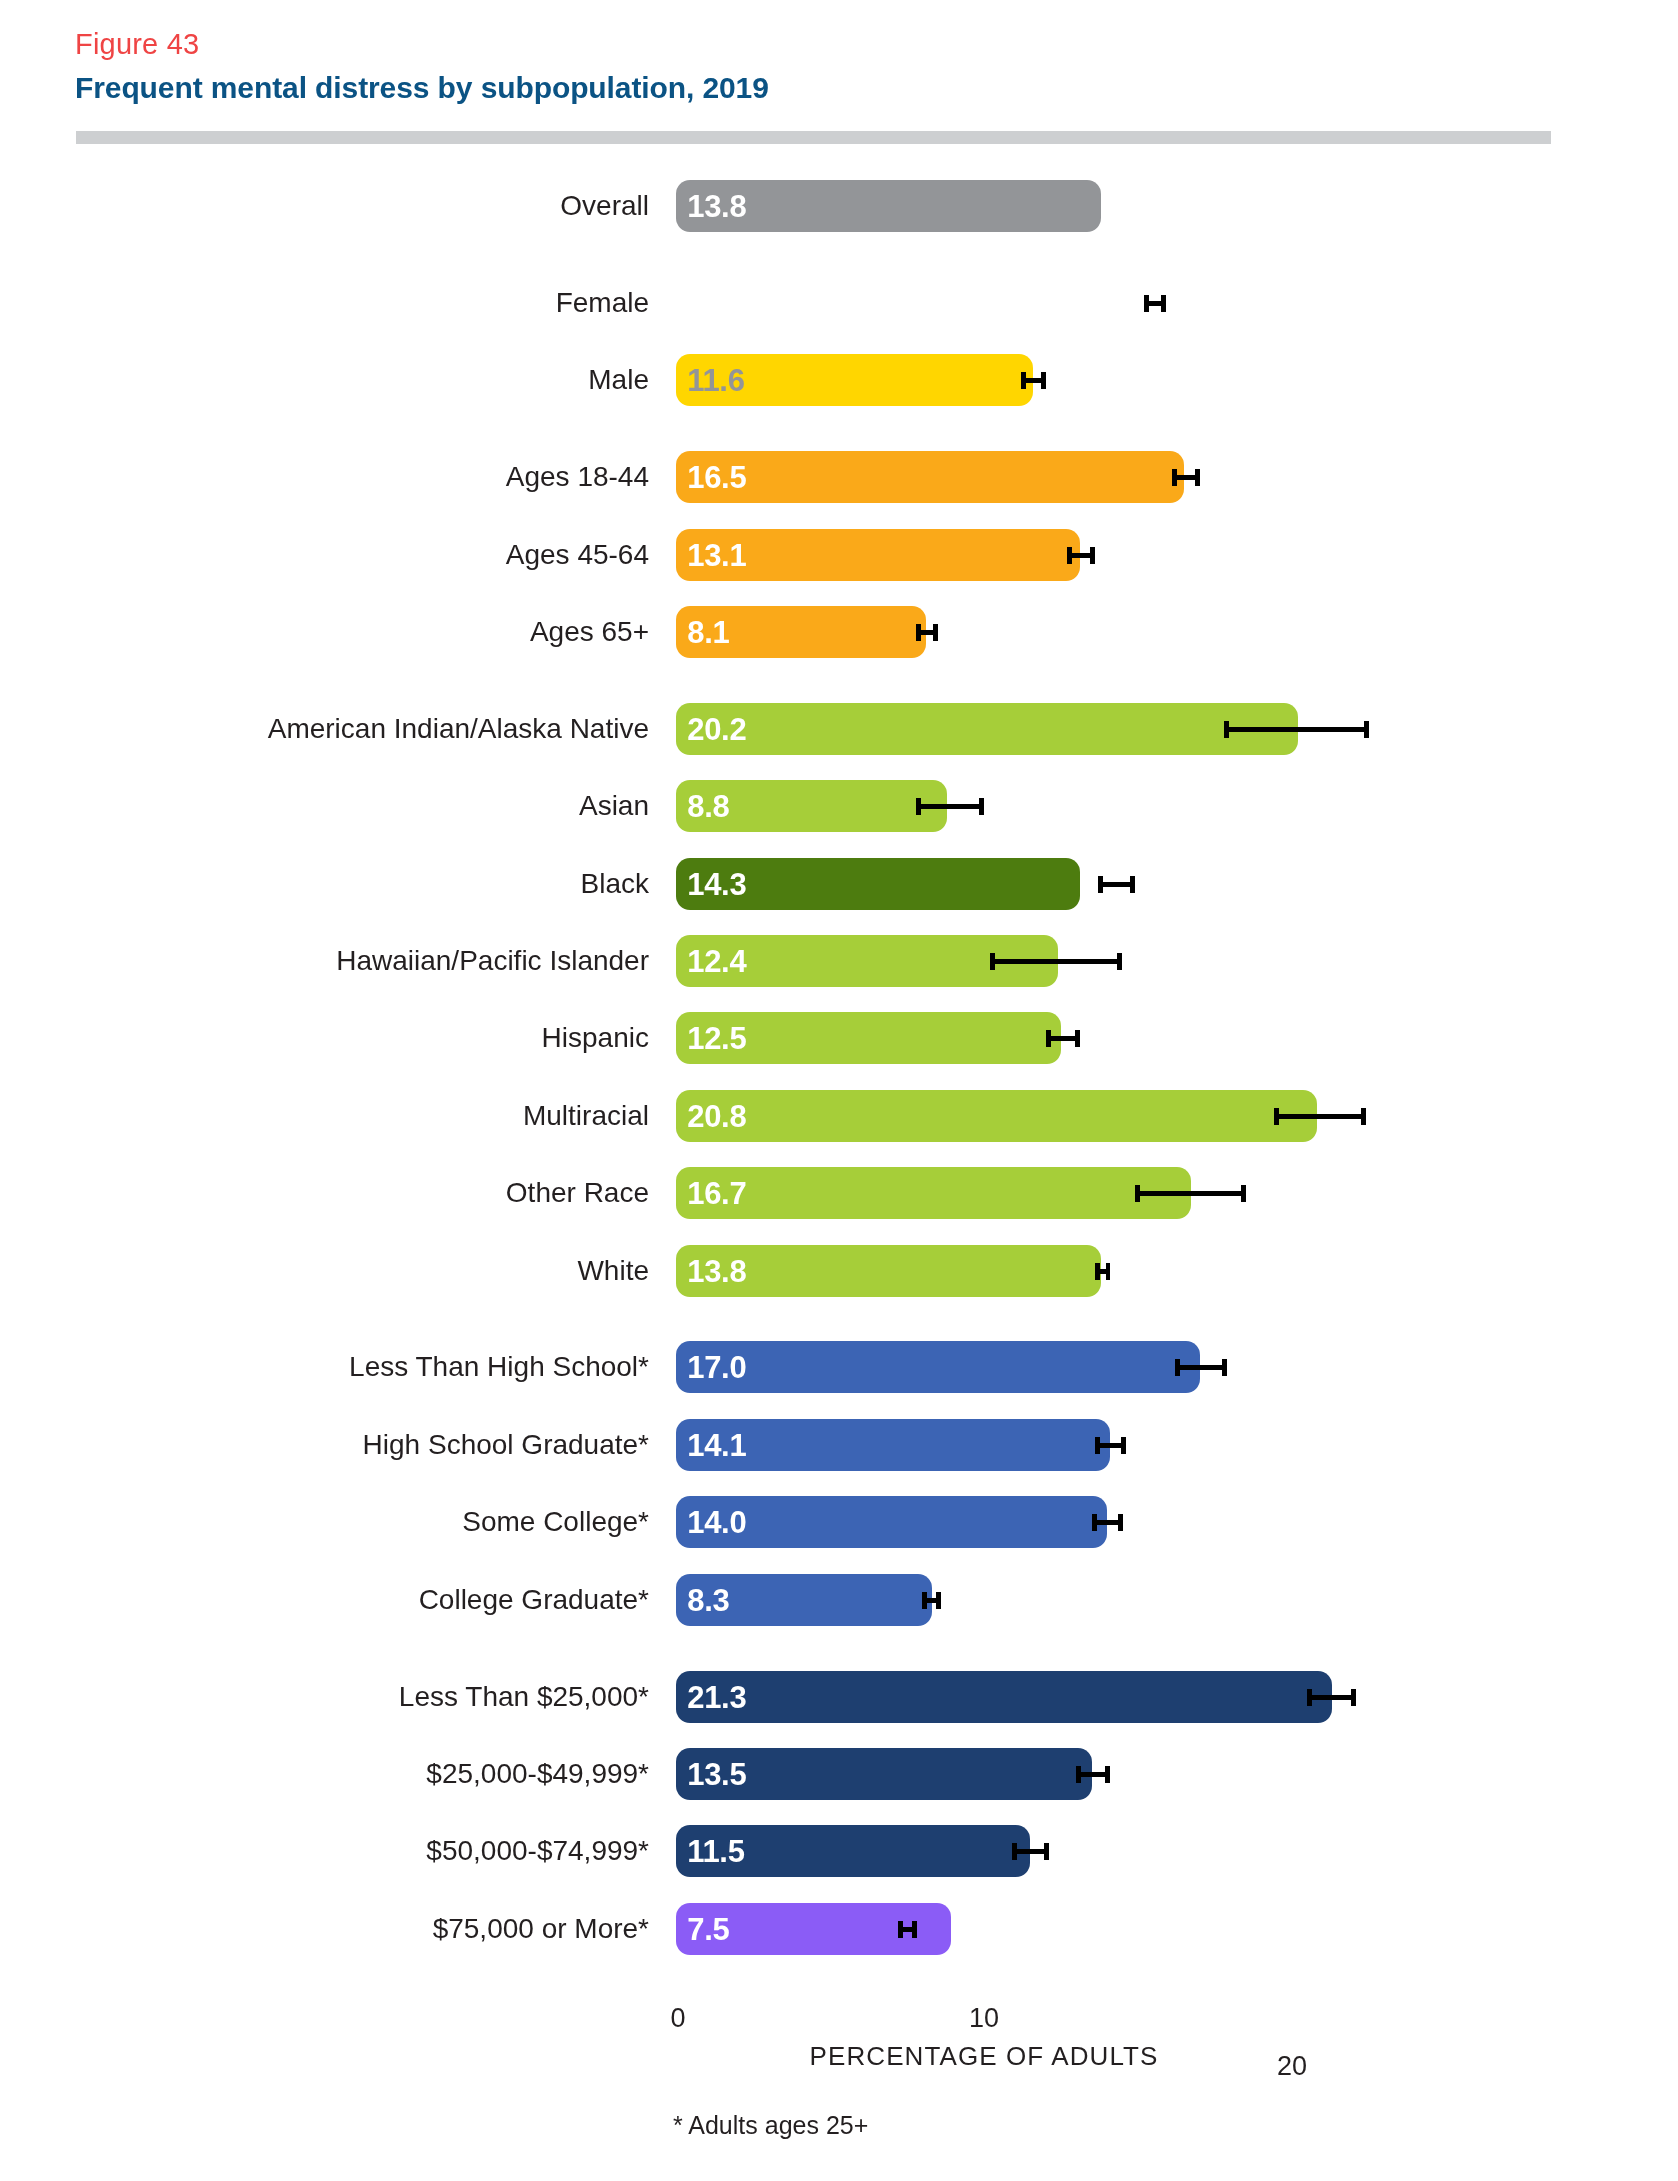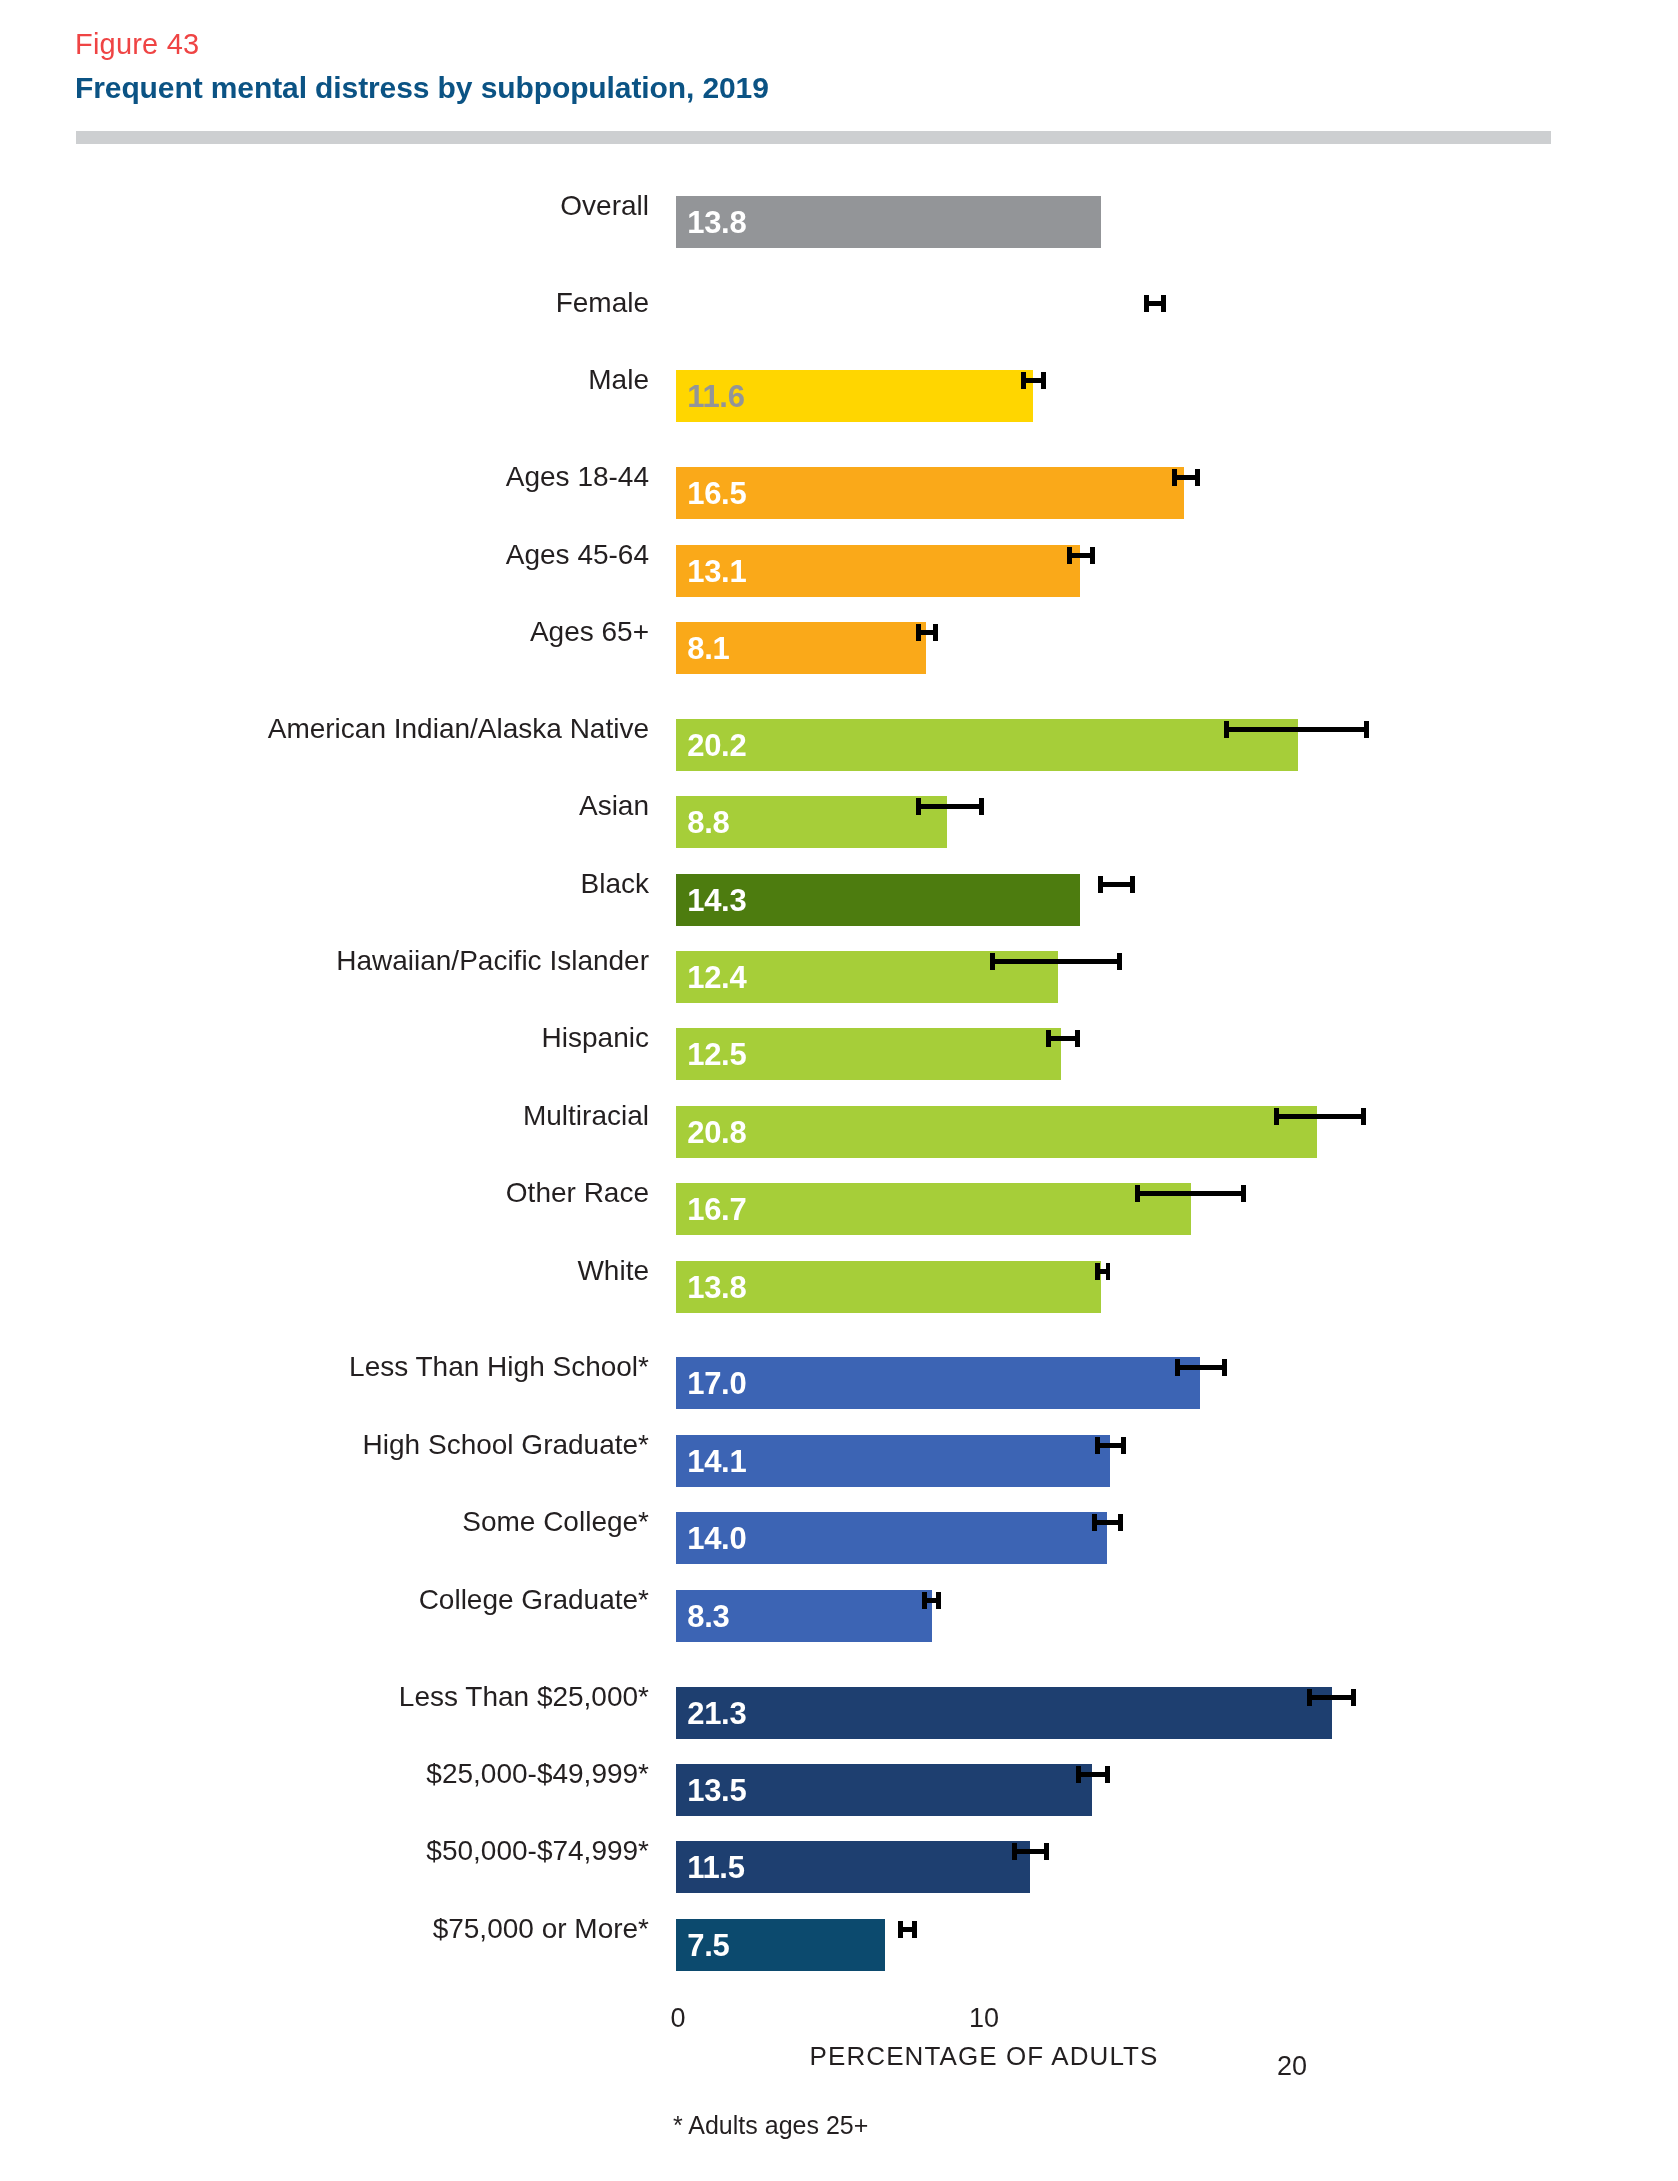--- a/index.html
+++ b/index.html
@@ -68,22 +68,23 @@
     height: 52px;
     line-height: 52px;
     white-space: nowrap;
     font-size: 28px;
     color: #231f20;
     text-align: right;
   }
   .bar {
     position: absolute;
     left: 676px;
-    top: 16px;
+    top: 0;
     height: 52px;
+    border-radius: 14px;
   }
   .bar-value {
     position: absolute;
     left: 11.2px;
     top: 0;
     height: 52px;
     line-height: 54px;
     font-size: 31px;
     font-weight: 700;
     white-space: nowrap;
@@ -282,21 +283,21 @@
       </div>
       <div class="row" style="top: 1825px; width: 1678px;">
         <div class="row-label">$50,000-$74,999*</div>
         <div class="bar" style="width: 354px; background: rgb(30, 63, 112);">
           <div class="bar-value" style="color: rgb(255, 255, 255);">11.5</div>
         </div>
         <div class="errbar" style="left: 1012px; width: 37px;"></div>
       </div>
       <div class="row" style="top: 1903px; width: 1678px;">
         <div class="row-label">$75,000 or More*</div>
-        <div class="bar" style="width: 209px; background: #0c4a6e;">
+        <div class="bar" style="width: 231px; background: #8b5cf6; padding-left: 44px;">
           <div class="bar-value" style="color: rgb(255, 255, 255);">7.5</div>
         </div>
         <div class="errbar" style="left: 898px; width: 18.5px;"></div>
       </div>
       <div class="axis-tick" style="left: 678px; top: 2003px;">0</div>
       <div class="axis-tick" style="left: 984px; top: 2003px;">10</div>
       <div class="axis-tick" style="left: 1292px; top: 2003px; margin-top: 48px;">20</div>
       <div class="axis-title" style="top: 2041px;">PERCENTAGE OF ADULTS</div>
       <div class="footnote" style="top: 2111px;">* Adults ages 25+</div>
     </div>

